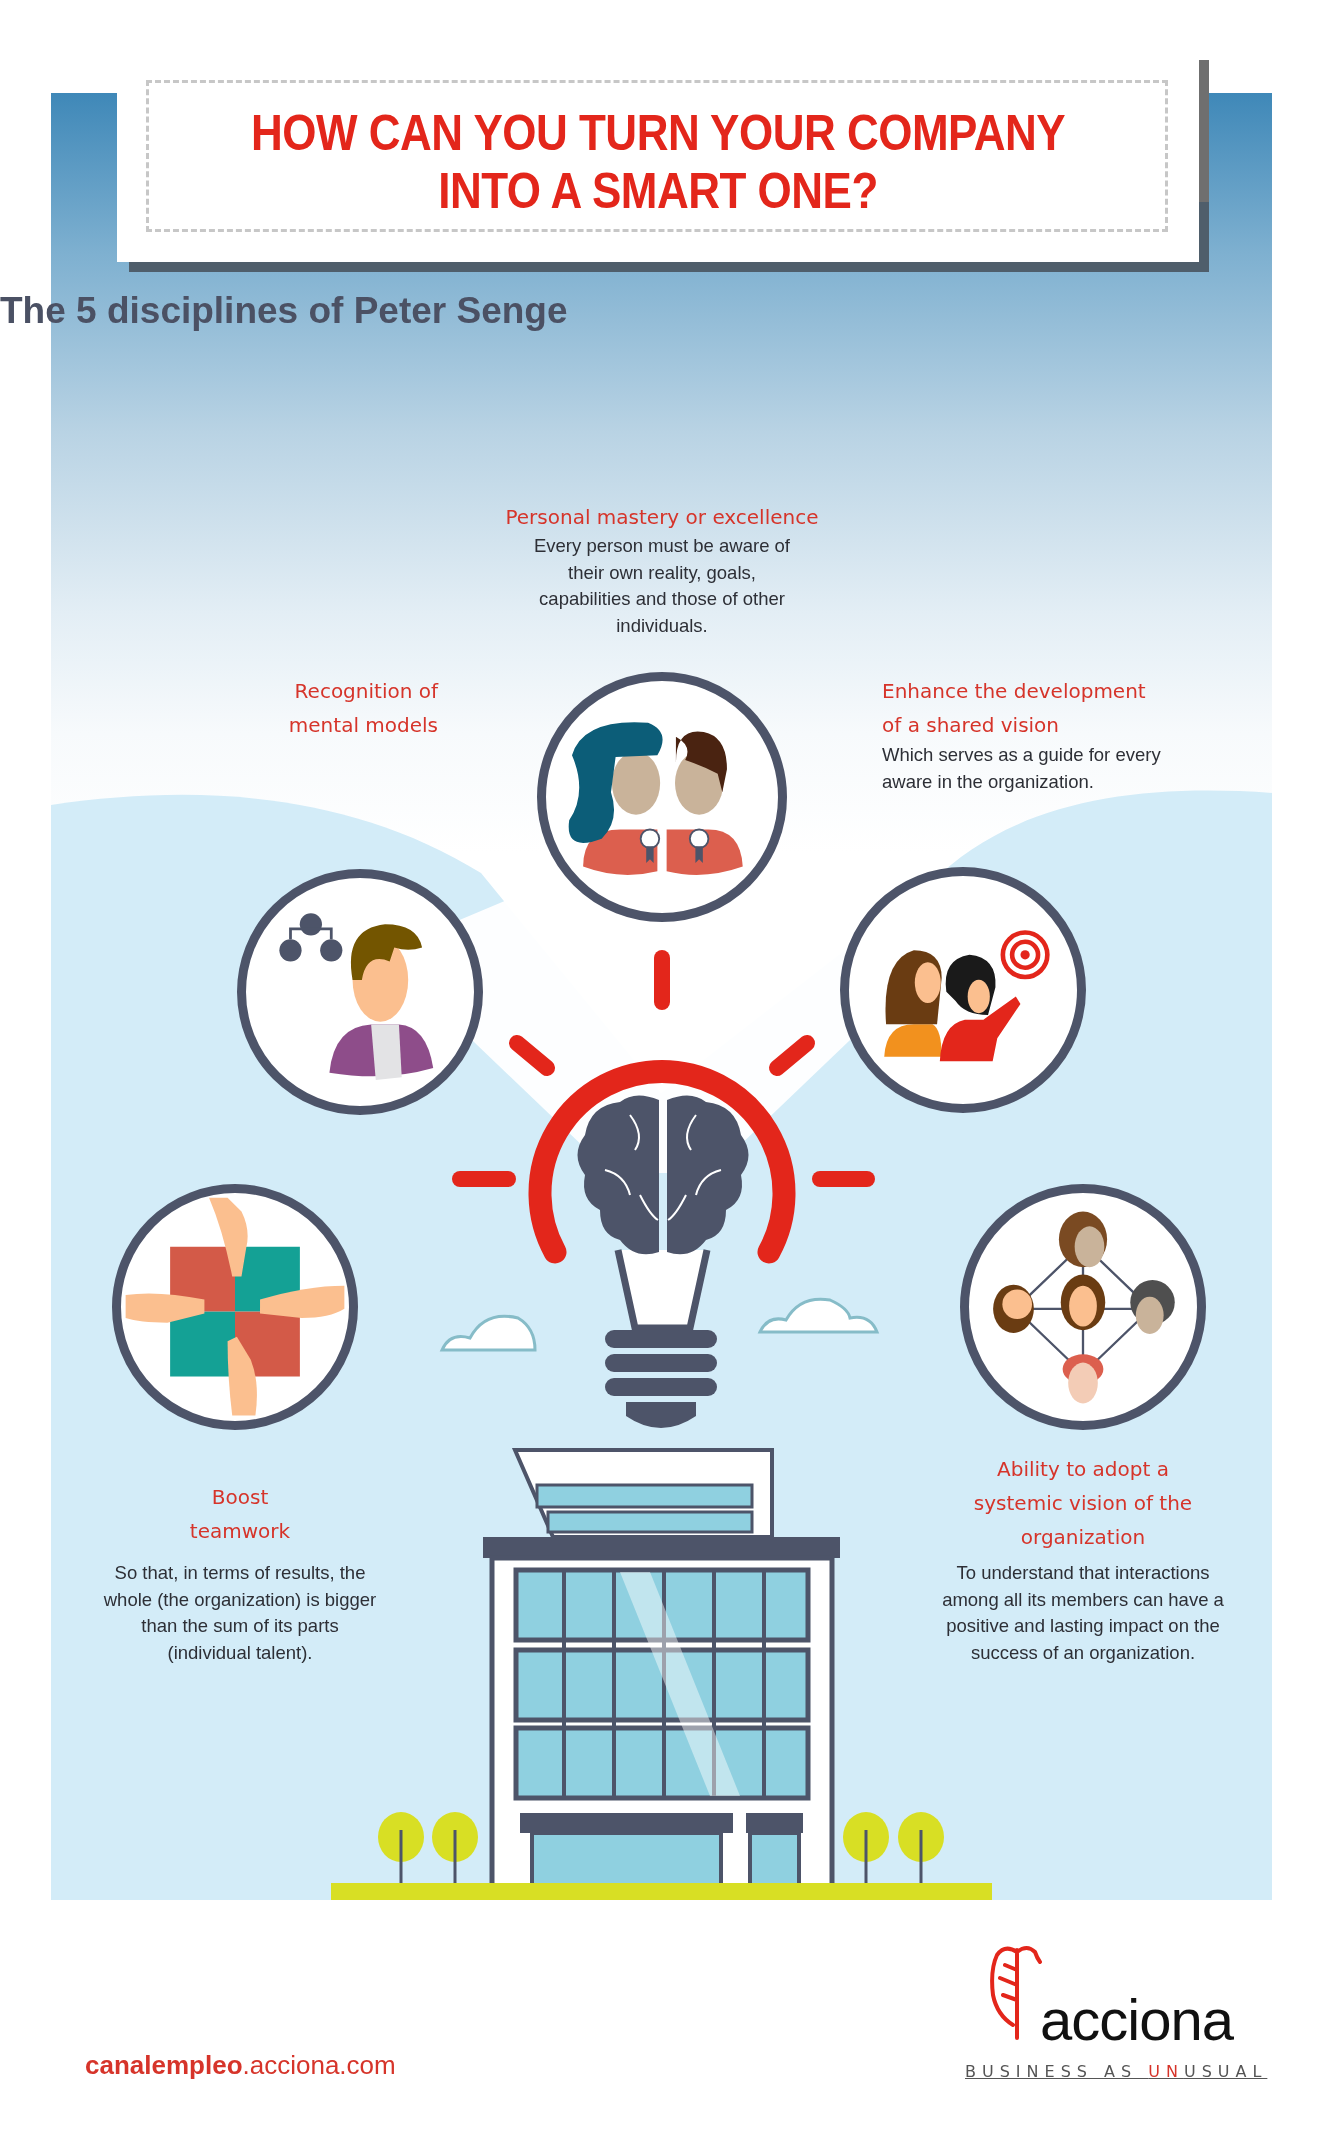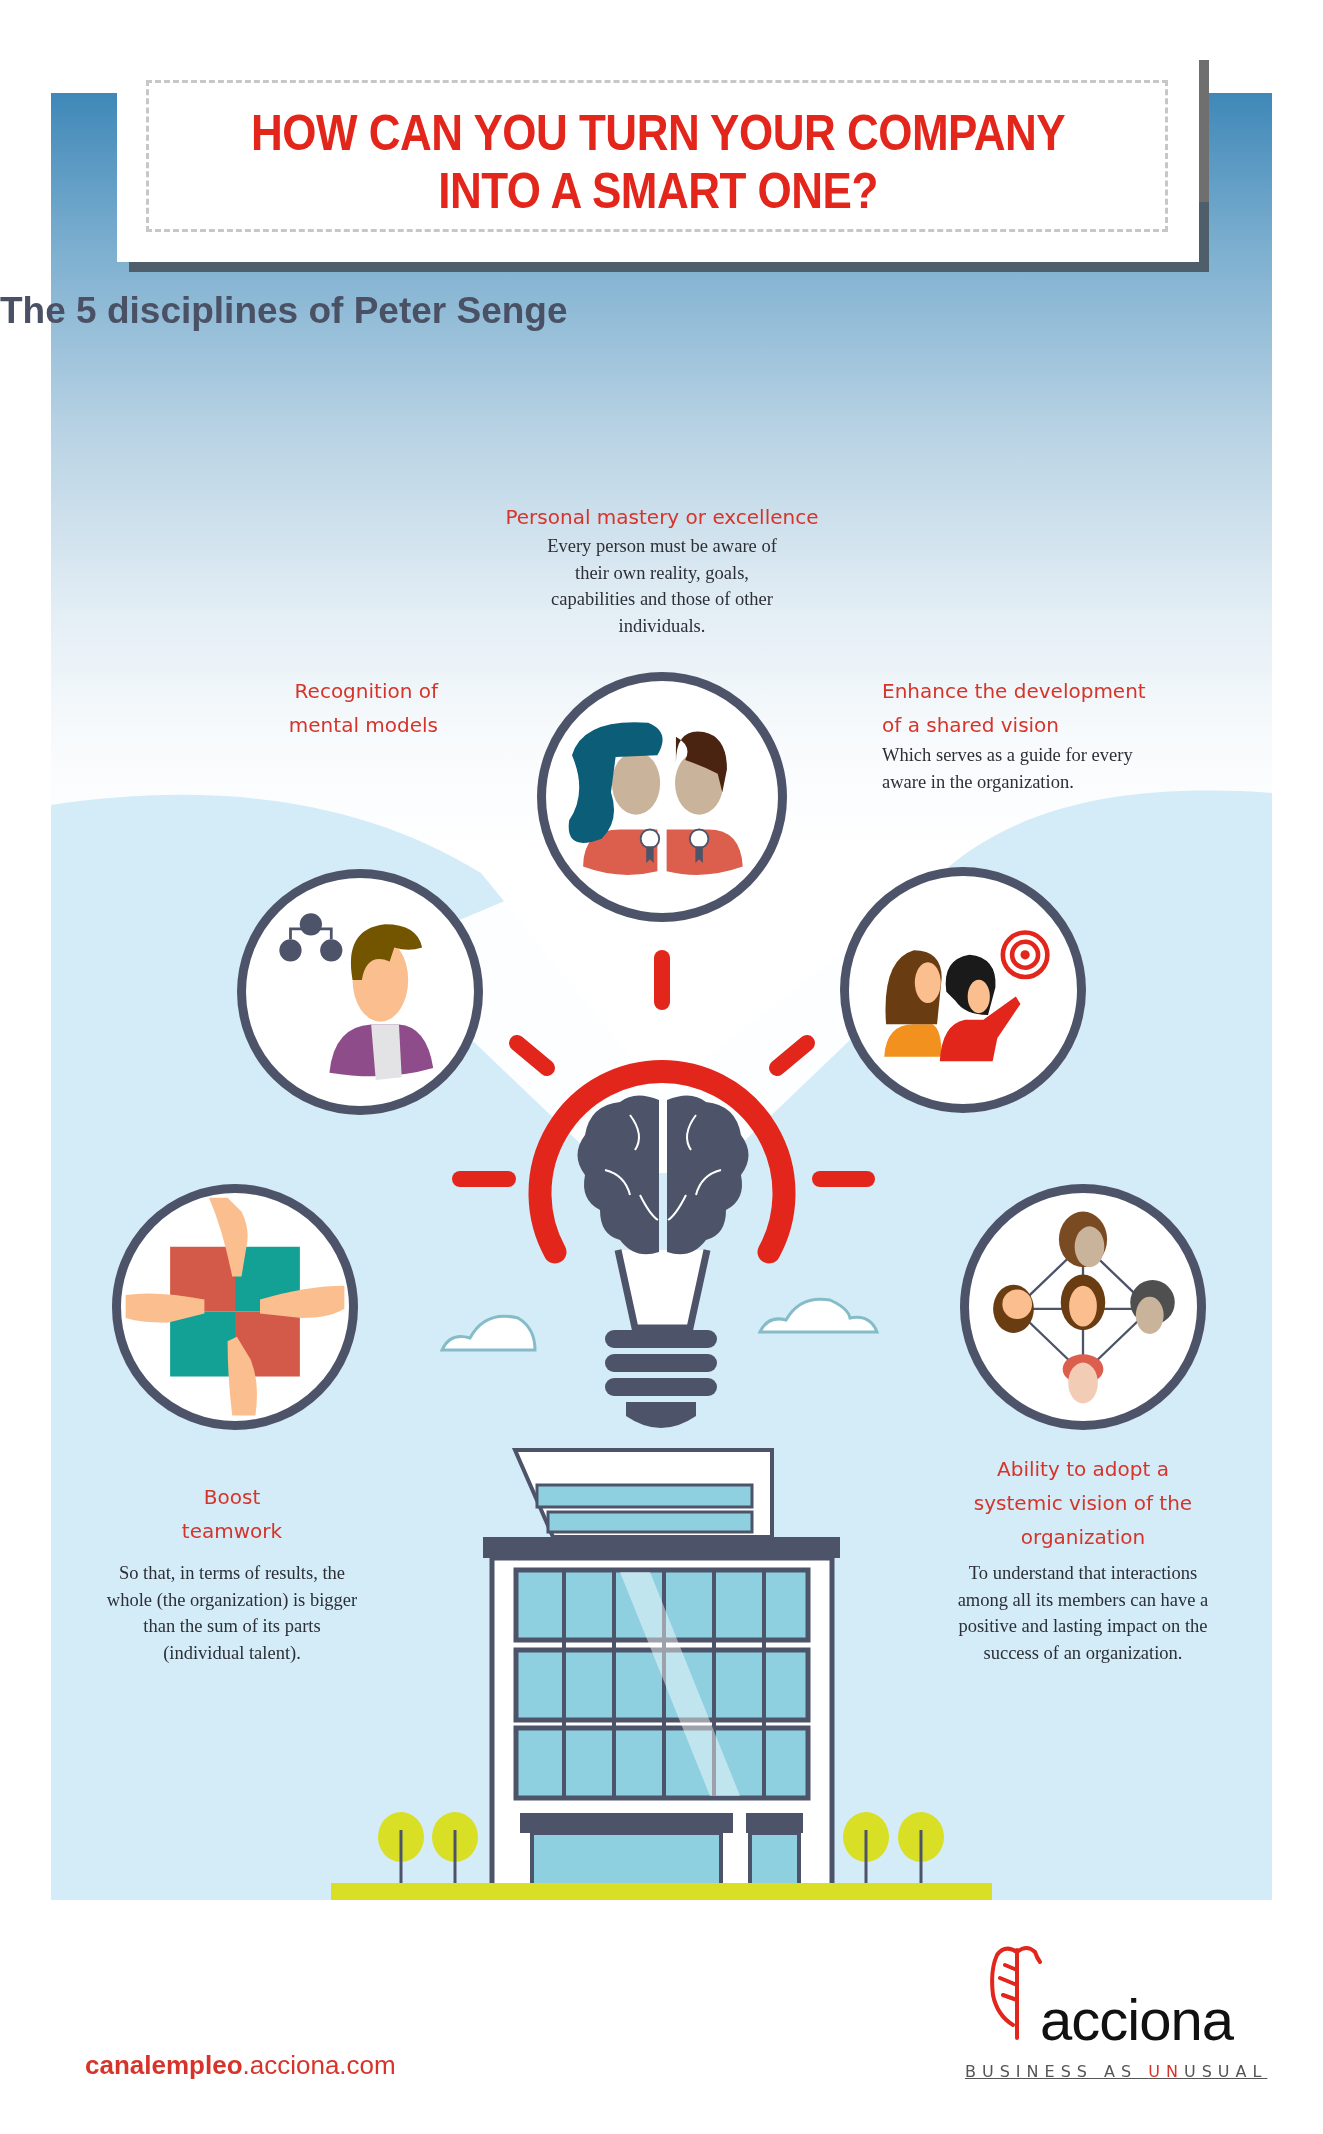--- a/index.html
+++ b/index.html
@@ -6,21 +6,21 @@
   body{width:1323px;height:2134px;background:#ffffff;position:relative;overflow:hidden;font-family:"DejaVu Sans",sans-serif;}
   .abs{position:absolute;}
   #panel{left:51px;top:93px;width:1221px;height:1807px;background:linear-gradient(180deg,#3f88b8 0px,#7eb0d0 160px,#b9d3e4 340px,#e3eef5 520px,#f7fafc 640px,#ffffff 760px);overflow:hidden;}
   #title-shadow{left:129px;top:200px;width:1080px;height:72px;background:#4f5e6b;}
   #title-shadow-right{left:1199px;top:60px;width:10px;height:212px;background:#6f6f6f;}
   #title-box{left:117px;top:72px;width:1082px;height:188px;background:#ffffff;}
   #title-dash{left:146px;top:80px;width:1022px;height:152px;border:3px dashed #c7c7c7;box-sizing:border-box;}
   .title-line{left:117px;width:1082px;text-align:center;color:#e3261b;font-family:"Liberation Sans",sans-serif;font-weight:bold;font-size:44px;letter-spacing:-0.5px;transform:scaleY(1.12);}
   #subtitle{left:0;width:1323px;top:290px;text-align:left;color:#4b5164;font-family:"Liberation Sans",sans-serif;font-weight:bold;font-size:37px;}
   .head{color:#d6342a;font-family:"DejaVu Sans",sans-serif;font-size:20px;line-height:34px;}
-  .body{color:#2d2f36;font-family:Liberation Serif, serif;font-size:18.5px;line-height:26.6px;}
+  .body{color:#2d2f36;font-family:Liberation Sans, sans-serif;font-size:18.5px;line-height:26.6px;}
   .circle{position:absolute;border-radius:50%;background:#fff;border:9px solid #4d5469;box-sizing:border-box;overflow:hidden;}
   .circle svg{position:absolute;left:0;top:0;width:100%;height:100%;}
 </style>
 </head>
 <body>
 
 <div id="panel" class="abs">
   <svg width="1221" height="1807" style="position:absolute;left:0;top:0">
 
     <path d="M0,712 C150,690 300,700 430,780 L610,1000 L611,1807 L0,1807 Z" fill="#d3ecf8"></path>
@@ -56,21 +56,21 @@
 
 <div class="abs" style="left:882px;top:674px;width:380px;text-align:left;">
   <div class="head">Enhance the development</div>
   <div class="head">of a shared vision</div>
   <div class="body">
     <div>Which serves as a guide for every</div>
     <div>aware in the organization.</div>
   </div>
 </div>
 
-<div class="abs" style="left:52px;top:1480px;width:360px;text-align:center;">
+<div class="abs" style="left:60px;top:1480px;width:360px;text-align:center;">
   <div class="head">Boost</div>
   <div class="head">teamwork</div>
   <div class="body" style="margin-top:12px;">
     <div>So that, in terms of results, the</div>
     <div>whole (the organization) is bigger</div>
     <div>than the sum of its parts</div>
     <div>(individual talent).</div>
   </div>
 </div>
 

